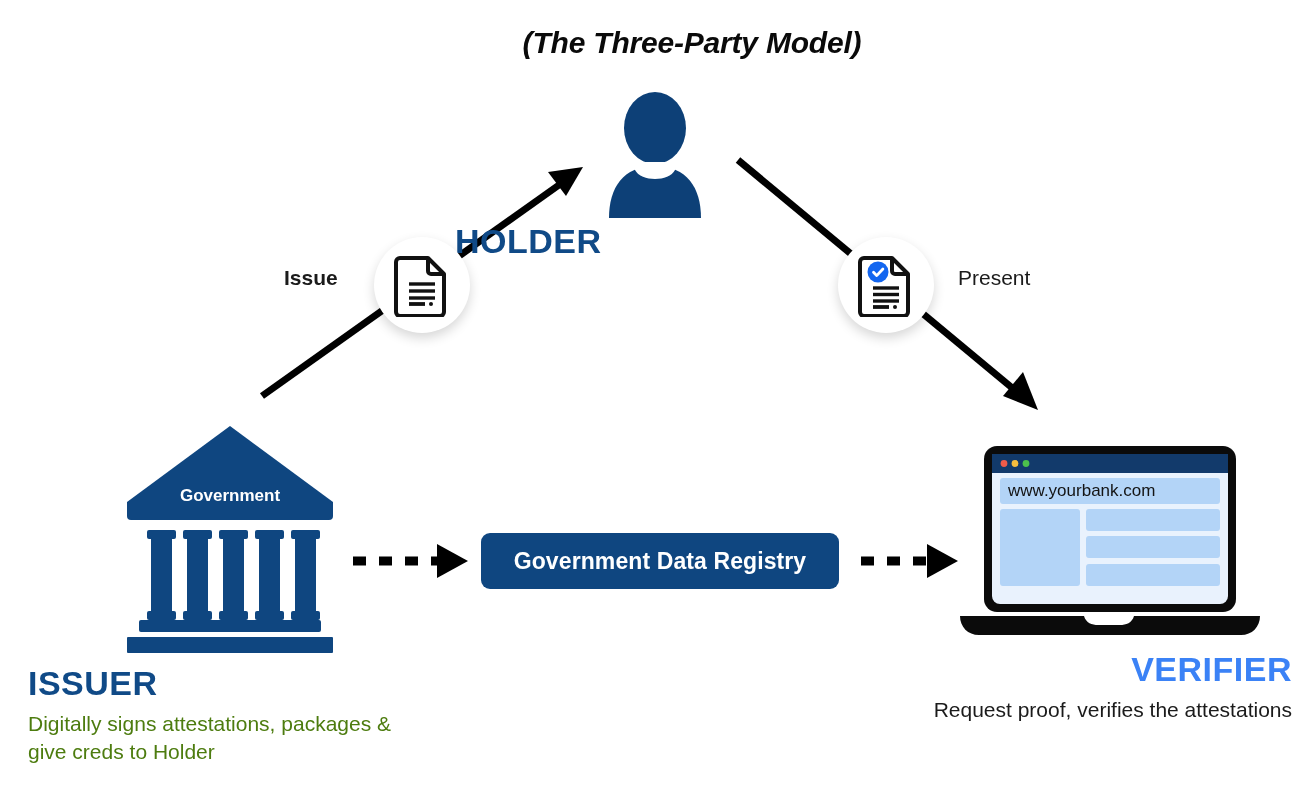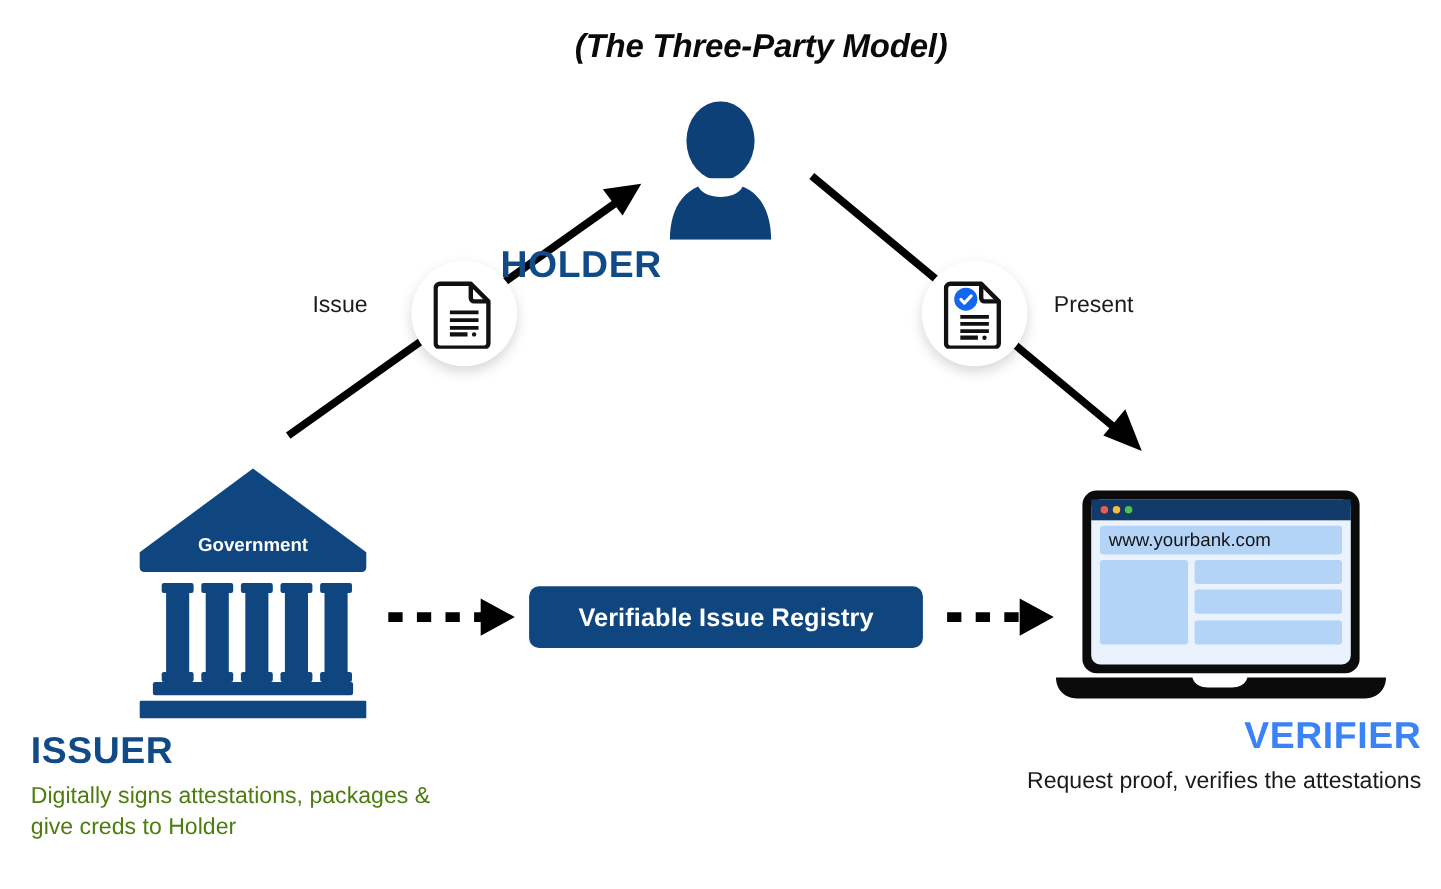--- a/index.html
+++ b/index.html
@@ -80,21 +80,21 @@
     justify-content: center;
   }
   #cred-circle-issue { left: 374px; top: 237px; }
   #cred-circle-present { left: 838px; top: 237px; }
 
   .flow-label {
     position: absolute;
     font-size: 21px;
     color: #1b1b1b;
   }
-  #label-issue { left: 284px; top: 266px; }
+  #label-issue { left: 284px; top: 266px; font-weight: bold; }
   #label-present { left: 958px; top: 266px; }
 
   
   #issuer-group {
     position: absolute;
     left: 28px;
     top: 424px;
     width: 404px;
     text-align: left;
   }
@@ -270,21 +270,21 @@
 
     <svg width="222" height="34" viewBox="0 0 222 34" style="display:block;margin:-12px auto 0;">
       <rect x="20" y="0" width="182" height="12" rx="2" fill="#0f4680"></rect>
       <rect x="8" y="17" width="206" height="16" rx="1" fill="#0f4680"></rect>
     </svg>
     <div id="issuer-title">ISSUER</div>
     <div id="issuer-desc">Digitally signs attestations, packages &amp; give creds to Holder</div>
   </div>
 
   <div id="registry-box">
-    <span id="registry-label">Verifiable Issue Registry</span>
+    <span id="registry-label">Government Data Registry</span>
   </div>
 
   <div id="verifier-group">
     <svg id="verifier-laptop" width="308" height="192" viewBox="0 0 308 192">
 
       <rect x="28" y="2" width="252" height="166" rx="13" fill="#0b0b0b"></rect>
       <rect x="36" y="10" width="236" height="150" rx="8" fill="#e9f2fd"></rect>
 
       <rect x="36" y="10" width="236" height="19" fill="#123a6b"></rect>
       <g>

